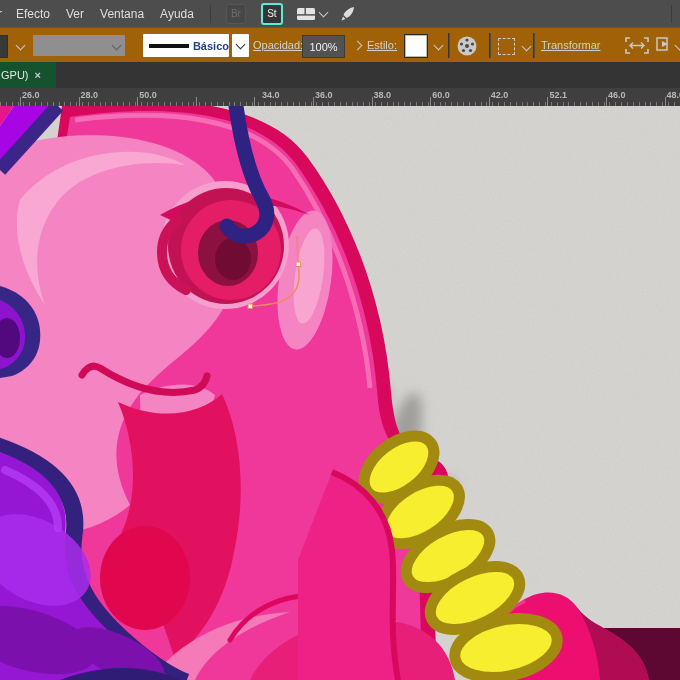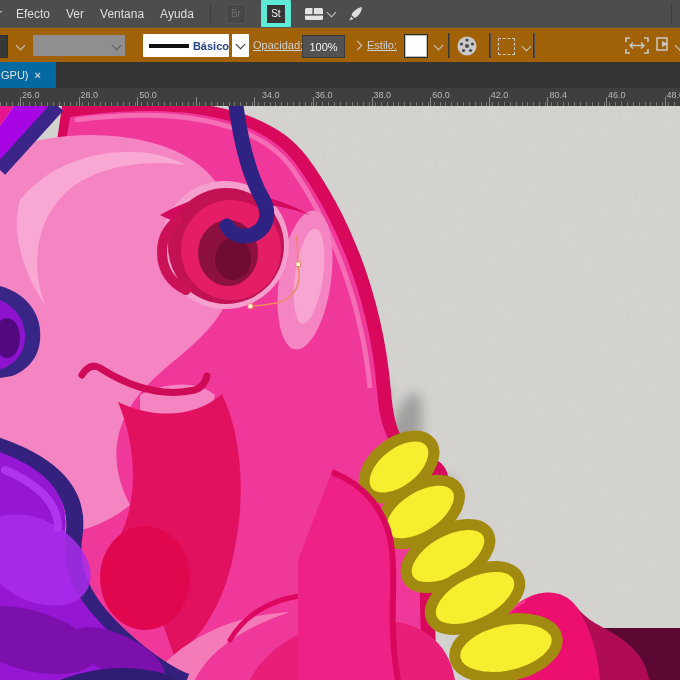--- a/index.html
+++ b/index.html
@@ -8,21 +8,21 @@
        -webkit-font-smoothing:antialiased;user-select:none;}
   
   #menubar{position:absolute;left:0;top:0;width:680px;height:27px;background:#4d4d4d;
            display:flex;align-items:center;color:#dedede;font-size:12px;white-space:nowrap;}
   .menu-item{padding:0 8px;cursor:default;}
   .menu-clipped{padding:0 6px 0 0;margin-left:-2px;}
   .mb-sep{width:1px;height:18px;background:#3c3c3c;margin:0 8px;}
   .badge{width:18px;height:18px;border-radius:3px;display:flex;align-items:center;justify-content:center;
          font-size:10px;font-weight:normal;margin:0 7px;}
   .badge-br{background:#474747;color:#6e6e6e;border:1px solid #555;}
-  .badge-st{background:#353535;color:#f0f0f0;border:6px solid #5eead4;margin-left:8px;}
+  .badge-st{background:#353535;color:#f0f0f0;border:2px solid #5eead4;margin-left:8px;}
   .chev{display:inline-block;width:6px;height:6px;border-right:1.5px solid #c9c9c9;
         border-bottom:1.5px solid #c9c9c9;transform:rotate(45deg);margin:0 4px 2px 4px;}
   .chev-right{transform:rotate(-45deg);}
   .ws-label{margin-left:10px;color:#d6d6d6;overflow:hidden;}
   .flexgrow{flex:1;}
   
   #controlbar{position:absolute;left:0;top:27px;width:680px;height:35px;background:#a16207;
               border-top:1px solid #585858;color:#d2d2d2;font-size:11px;}
   #controlbar .abs{position:absolute;}
   .partial-box{left:-6px;top:7px;width:12px;height:21px;background:#383838;border:1px solid #2e2e2e;}
@@ -39,27 +39,27 @@
   .ctl-label{top:0;height:35px;line-height:35px;text-decoration:underline;color:#cfcfcf;}
   .opacity-field{left:302px;top:7px;width:41px;height:21px;background:#525252;border:1px solid #3a3a3a;
                  color:#f0f0f0;display:flex;align-items:center;justify-content:center;font-size:11px;}
   .style-swatch{left:404px;top:6px;width:22px;height:22px;background:#ffffff;border:1px solid #2a2a2a;
                 box-shadow:inset 0 0 0 1px #bbb;}
   .ctl-sep{top:5px;width:1px;height:25px;background:#363636;border-right:1px solid #4e4e4e;}
   .transformar{left:541px;}
   .icon-svg{display:block;}
   
   #tabbar{position:absolute;left:0;top:62px;width:680px;height:26px;background:#343434;}
-  .doc-tab{position:absolute;left:0;top:0;width:56px;height:26px;background:#0369a1;
+  .doc-tab{position:absolute;left:0;top:0;width:56px;height:26px;background:#14532d;
            display:flex;align-items:center;color:#e6e6e6;font-size:11px;}
   .doc-tab .title{margin-left:1px;overflow:hidden;white-space:nowrap;}
   .tab-close{margin-left:6px;color:#cccccc;font-size:11px;font-weight:bold;cursor:pointer;line-height:1;}
   
   #ruler{position:absolute;left:0;top:88px;width:680px;height:18px;background:#3f3f3f;
-         border-bottom:1px solid #242424;overflow:hidden;}
+         border-bottom:1px solid #242424;overflow:hidden;font-weight:bold;}
   #ruler .tickstrip{position:absolute;left:0;bottom:0;width:680px;height:4px;
       background:repeating-linear-gradient(90deg,#777 0 1px,transparent 1px 5.86px);}
   .ruler-label{position:absolute;top:2px;font-size:9px;color:#b8b8b8;white-space:nowrap;}
   .ruler-major{position:absolute;bottom:0;width:1px;height:9px;background:#8a8a8a;}
   
   #canvas{position:absolute;left:0;top:106px;width:680px;height:574px;background:#d6d4d1;}
 </style>
 </head>
 <body>
 
@@ -122,20 +122,21 @@
       <circle cx="5.5" cy="9" r="1.6" fill="#4a4a4a"></circle>
     </svg>
 
     <div class="abs ctl-sep" style="left:489px;"></div>
 
     <div class="abs" style="left:498px;top:10px;width:15px;height:15px;border:1px dashed #c9c9c9;"></div>
     <span class="abs chev" style="left:519px;top:15px;"></span>
 
     <div class="abs ctl-sep" style="left:533px;"></div>
 
+    <span class="abs ctl-label transformar">Transformar</span>
 
     <svg class="abs icon-svg" style="left:625px;top:9px;" width="24" height="17" viewBox="0 0 24 17">
       <path d="M1,5 L1,1 L5,1 M19,1 L23,1 L23,5 M23,12 L23,16 L19,16 M5,16 L1,16 L1,12" fill="none" stroke="#c9c9c9" stroke-width="1.6"></path>
       <path d="M6,8.5 L18,8.5 M8,5.5 L5,8.5 L8,11.5 M16,5.5 L19,8.5 L16,11.5" fill="none" stroke="#c9c9c9" stroke-width="1.4"></path>
     </svg>
 
     <svg class="abs icon-svg" style="left:655px;top:8px;" width="16" height="18" viewBox="0 0 16 18">
       <rect x="2" y="2" width="10" height="12" fill="none" stroke="#c9c9c9" stroke-width="1.5"></rect>
       <path d="M7,5 L13,8 L7,11 Z" fill="#c9c9c9"></path>
     </svg>
@@ -153,21 +154,21 @@
     <div class="tickstrip"></div>
     <span class="ruler-label" style="left:22px;">26.0</span>
     <span class="ruler-label" style="left:80.6px;">28.0</span>
     <span class="ruler-label" style="left:139.2px;">50.0</span>
     <span class="ruler-label" style="left:197.8px;margin-top:28px;">32.0</span>
     <span class="ruler-label" style="left:262px;">34.0</span>
     <span class="ruler-label" style="left:315px;">36.0</span>
     <span class="ruler-label" style="left:373.6px;">38.0</span>
     <span class="ruler-label" style="left:432.2px;">60.0</span>
     <span class="ruler-label" style="left:490.8px;">42.0</span>
-    <span class="ruler-label" style="left:549.4px;">80.4</span>
+    <span class="ruler-label" style="left:549.4px;">52.1</span>
     <span class="ruler-label" style="left:608px;">46.0</span>
     <span class="ruler-label" style="left:666.6px;">48.0</span>
     <div class="ruler-major" style="left:20px;"></div>
     <div class="ruler-major" style="left:78.6px;"></div>
     <div class="ruler-major" style="left:137.2px;"></div>
     <div class="ruler-major" style="left:195.8px;"></div>
     <div class="ruler-major" style="left:254.4px;"></div>
     <div class="ruler-major" style="left:313px;"></div>
     <div class="ruler-major" style="left:371.6px;"></div>
     <div class="ruler-major" style="left:430.2px;"></div>

